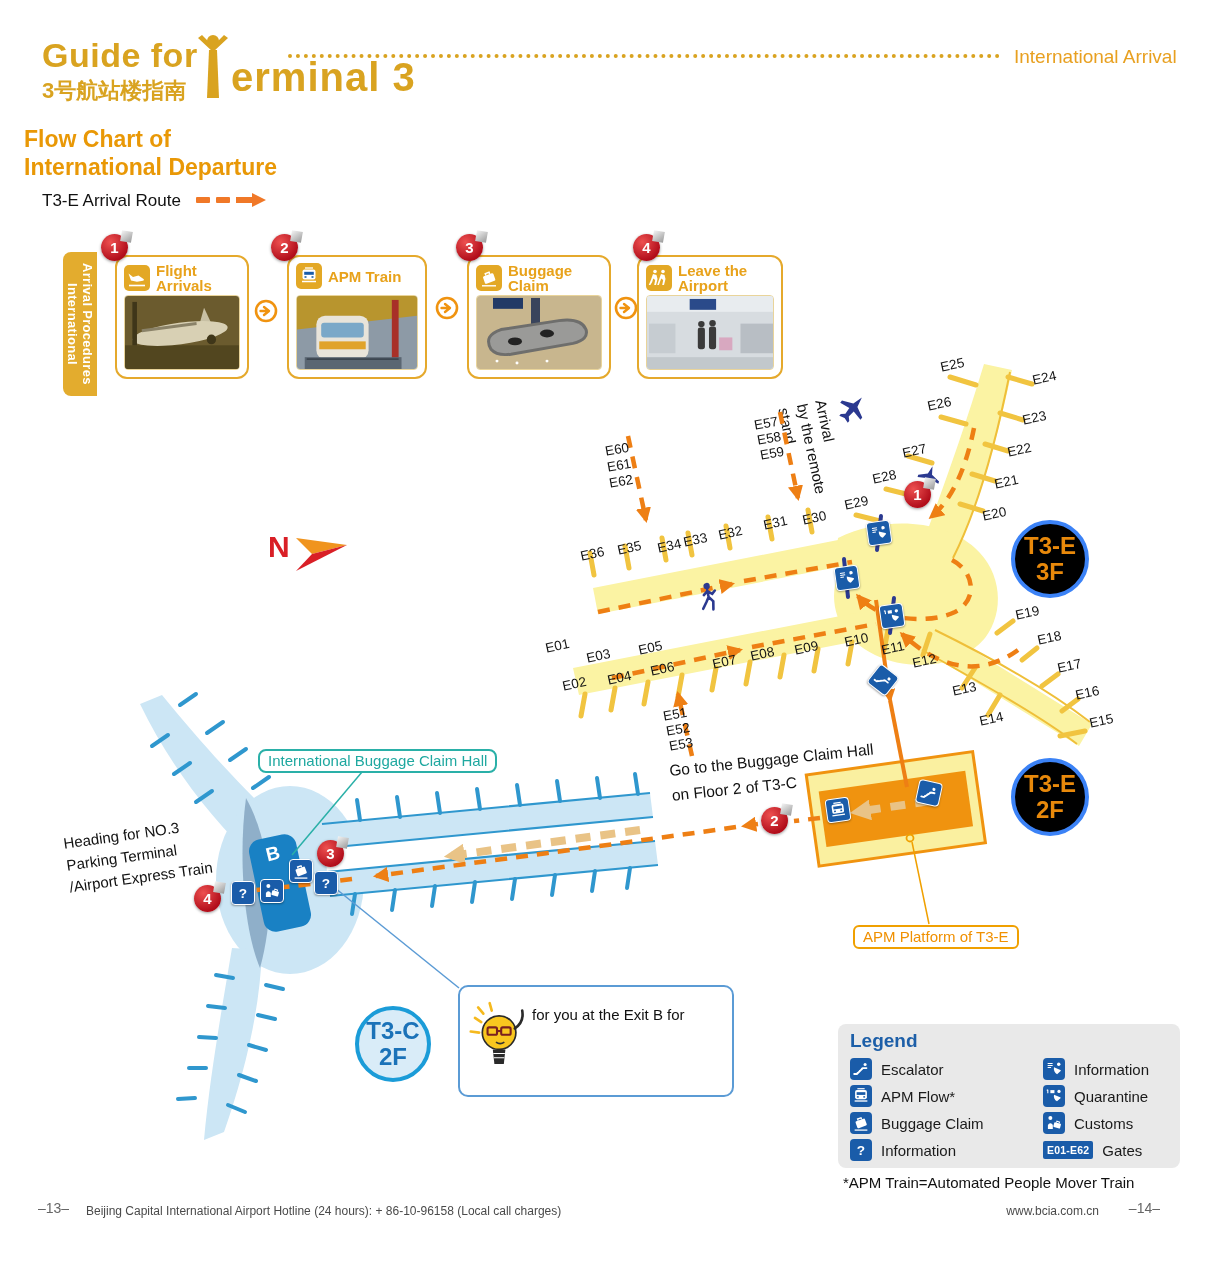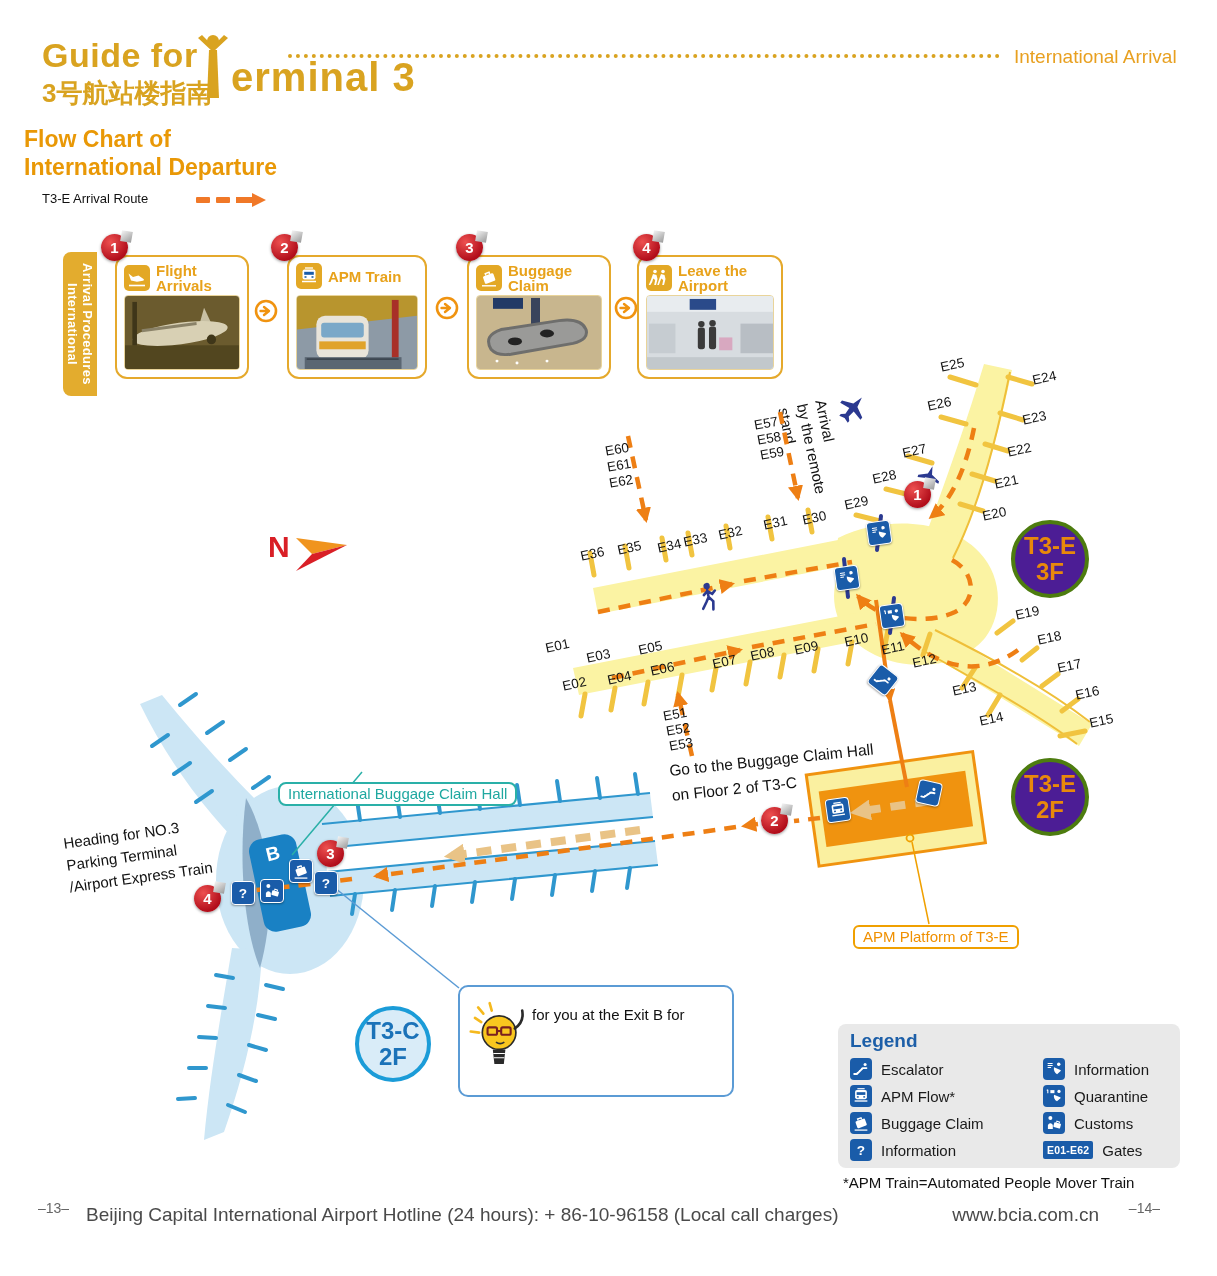--- a/index.html
+++ b/index.html
@@ -1,26 +1,26 @@
 <!DOCTYPE html>
 <html><head>
 <meta charset="utf-8">
 <style>
   html,body{margin:0;padding:0;background:#fff;}
   #page{position:relative;width:1217px;height:1276px;background:#fff;overflow:hidden;
         font-family:"Liberation Sans",sans-serif;color:#222;}
   .abs{position:absolute;}
   
   .brand{color:#D9A320;font-weight:bold;font-size:34px;letter-spacing:0.5px;}
-  .brand-zh{color:#D9A320;font-weight:bold;font-size:26px;}
+  .brand-zh{color:#D9A320;font-weight:bold;font-size:22px;}
   .terminal-word{color:#D9A320;font-weight:bold;font-size:40px;letter-spacing:1px;}
   .hdr-dots{border-top:4px dotted #D9A320;width:712px;}
   .hdr-right{color:#E8A020;font-size:19px;}
   .flow-title{color:#E99806;font-weight:bold;font-size:23px;line-height:1.2;}
-  .route-lgd{font-size:13px;color:#111;}
+  .route-lgd{font-size:17px;color:#111;}
   
   .tab{background:#E3AC2E;border-radius:8px 0 0 8px;width:34px;height:144px;
        display:flex;align-items:center;justify-content:center;}
   .tab-txt{writing-mode:vertical-lr;color:#fff;font-weight:bold;font-size:13px;line-height:15px;
            text-align:center;letter-spacing:0.3px;}
   .card{background:#fff;border:2.5px solid #E5A92C;border-radius:12px;}
   .card-head{display:flex;align-items:center;gap:6px;padding:6px 6px 2px 7px;}
   .card-ic{width:26px;height:26px;background:#E3A825;border-radius:5px;flex:0 0 26px;
            display:flex;align-items:center;justify-content:center;}
   .card-lbl{color:#E8A21B;font-weight:bold;font-size:15px;line-height:15px;}
@@ -35,21 +35,21 @@
   .step-arrow{width:24px;height:24px;}
   
   #mapsvg{position:absolute;left:0;top:0;z-index:1;}
   .gate{position:absolute;font-size:13.5px;color:#141414;white-space:nowrap;z-index:3;transform-origin:left top;}
   .map-icon{position:absolute;width:22px;height:22px;background:#1A5CA9;border:1.5px solid #fff;
             border-radius:4px;box-shadow:0 1px 2px rgba(0,0,0,.35);z-index:5;
             display:flex;align-items:center;justify-content:center;}
   .map-icon svg{width:20px;height:20px;display:block;}
   .circle-badge{position:absolute;border-radius:50%;display:flex;flex-direction:column;align-items:center;
             justify-content:center;font-weight:bold;font-size:24px;line-height:26px;z-index:4;}
-  .circ-y{width:70px;height:70px;background:#4c1d95;border:4px solid #4d7c0f;color:#E8890B;}
+  .circ-y{width:70px;height:70px;background:#000000;border:4px solid #3b82f6;color:#E8890B;}
   .circ-b{width:68px;height:68px;background:#D9ECF8;border:4px solid #1B9CD8;color:#1B72B8;}
   .mlabel{position:absolute;z-index:4;white-space:nowrap;}
   .teal-box{border:2px solid #2AB0A8;border-radius:8px;color:#1FA8A0;font-size:15px;
             padding:1px 8px 2px 8px;background:#fff;}
   .apm-box{border:2px solid #F0A000;border-radius:6px;color:#F09000;font-size:15px;
             padding:1px 8px 2px 8px;background:#fff;}
   .tip-box{position:absolute;border:2.5px solid #5B9BD5;border-radius:10px;background:#fff;z-index:6;}
   .tip-text{position:absolute;left:72px;top:12px;font-size:15px;color:#111;line-height:32px;}
   .goto-lbl{font-size:15.5px;color:#111;line-height:25px;transform:rotate(-6deg);transform-origin:left top;}
   .heading-lbl{font-size:15px;color:#111;line-height:22px;transform:rotate(-8deg);transform-origin:left top;}
@@ -63,21 +63,21 @@
   .lg-item{display:flex;align-items:center;gap:9px;height:22px;}
   .lg-ic{width:22px;height:22px;background:#1A5CA9;border-radius:4px;flex:0 0 22px;
          display:flex;align-items:center;justify-content:center;}
   .lg-ic svg{width:20px;height:20px;display:block;}
   .lg-lbl{font-size:15px;color:#1a1a1a;}
   .gates-chip{background:#1A5CA9;color:#fff;font-weight:bold;font-size:10.5px;border-radius:2px;
          padding:3px 4px;letter-spacing:0.2px;}
   .footnote{font-size:15px;color:#111;}
   
   .pg-num{font-size:14px;color:#666;}
-  .ft-txt{font-size:19px;color:#4a4a4a;}
+  .ft-txt{font-size:12px;color:#4a4a4a;}
 </style>
 </head>
 <body>
 
 <div id="page">
 
   <div class="abs brand" style="left:42px;top:36px;">Guide for</div>
   <div class="abs brand-zh" style="left:42px;top:76px;">3号航站楼指南</div>
   <svg class="abs" style="left:193px;top:34px;" width="40" height="68" viewBox="0 0 40 68">
     <circle cx="20" cy="7" r="6" fill="#D9A320"></circle>
@@ -451,21 +451,21 @@
     <div>Go to the Buggage Claim Hall</div>
     <div>on Floor 2 of T3-C</div>
   </div>
 
   <div class="abs mlabel heading-lbl" style="left:62px;top:833px;">
     <div>Heading for NO.3</div>
     <div>Parking Terminal</div>
     <div>/Airport Express Train</div>
   </div>
 
-  <div class="abs mlabel teal-box" style="left:258px;top:782px;margin-left:20px;">International Buggage Claim Hall</div>
+  <div class="abs mlabel teal-box" style="left:258px;top:749px;">International Buggage Claim Hall</div>
   <div class="abs mlabel apm-box" style="left:853px;top:925px;">APM Platform of T3-E</div>
   <div class="abs mlabel exit-b" style="left:266px;top:843px;">B</div>
 
   <div class="abs circle-badge circ-y" style="left:1011px;top:520px;">
     <span>T3-E</span>
       <span>3F</span>
   </div>
   <div class="abs circle-badge circ-y" style="left:1011px;top:758px;">
     <span>T3-E</span>
       <span>2F</span>

